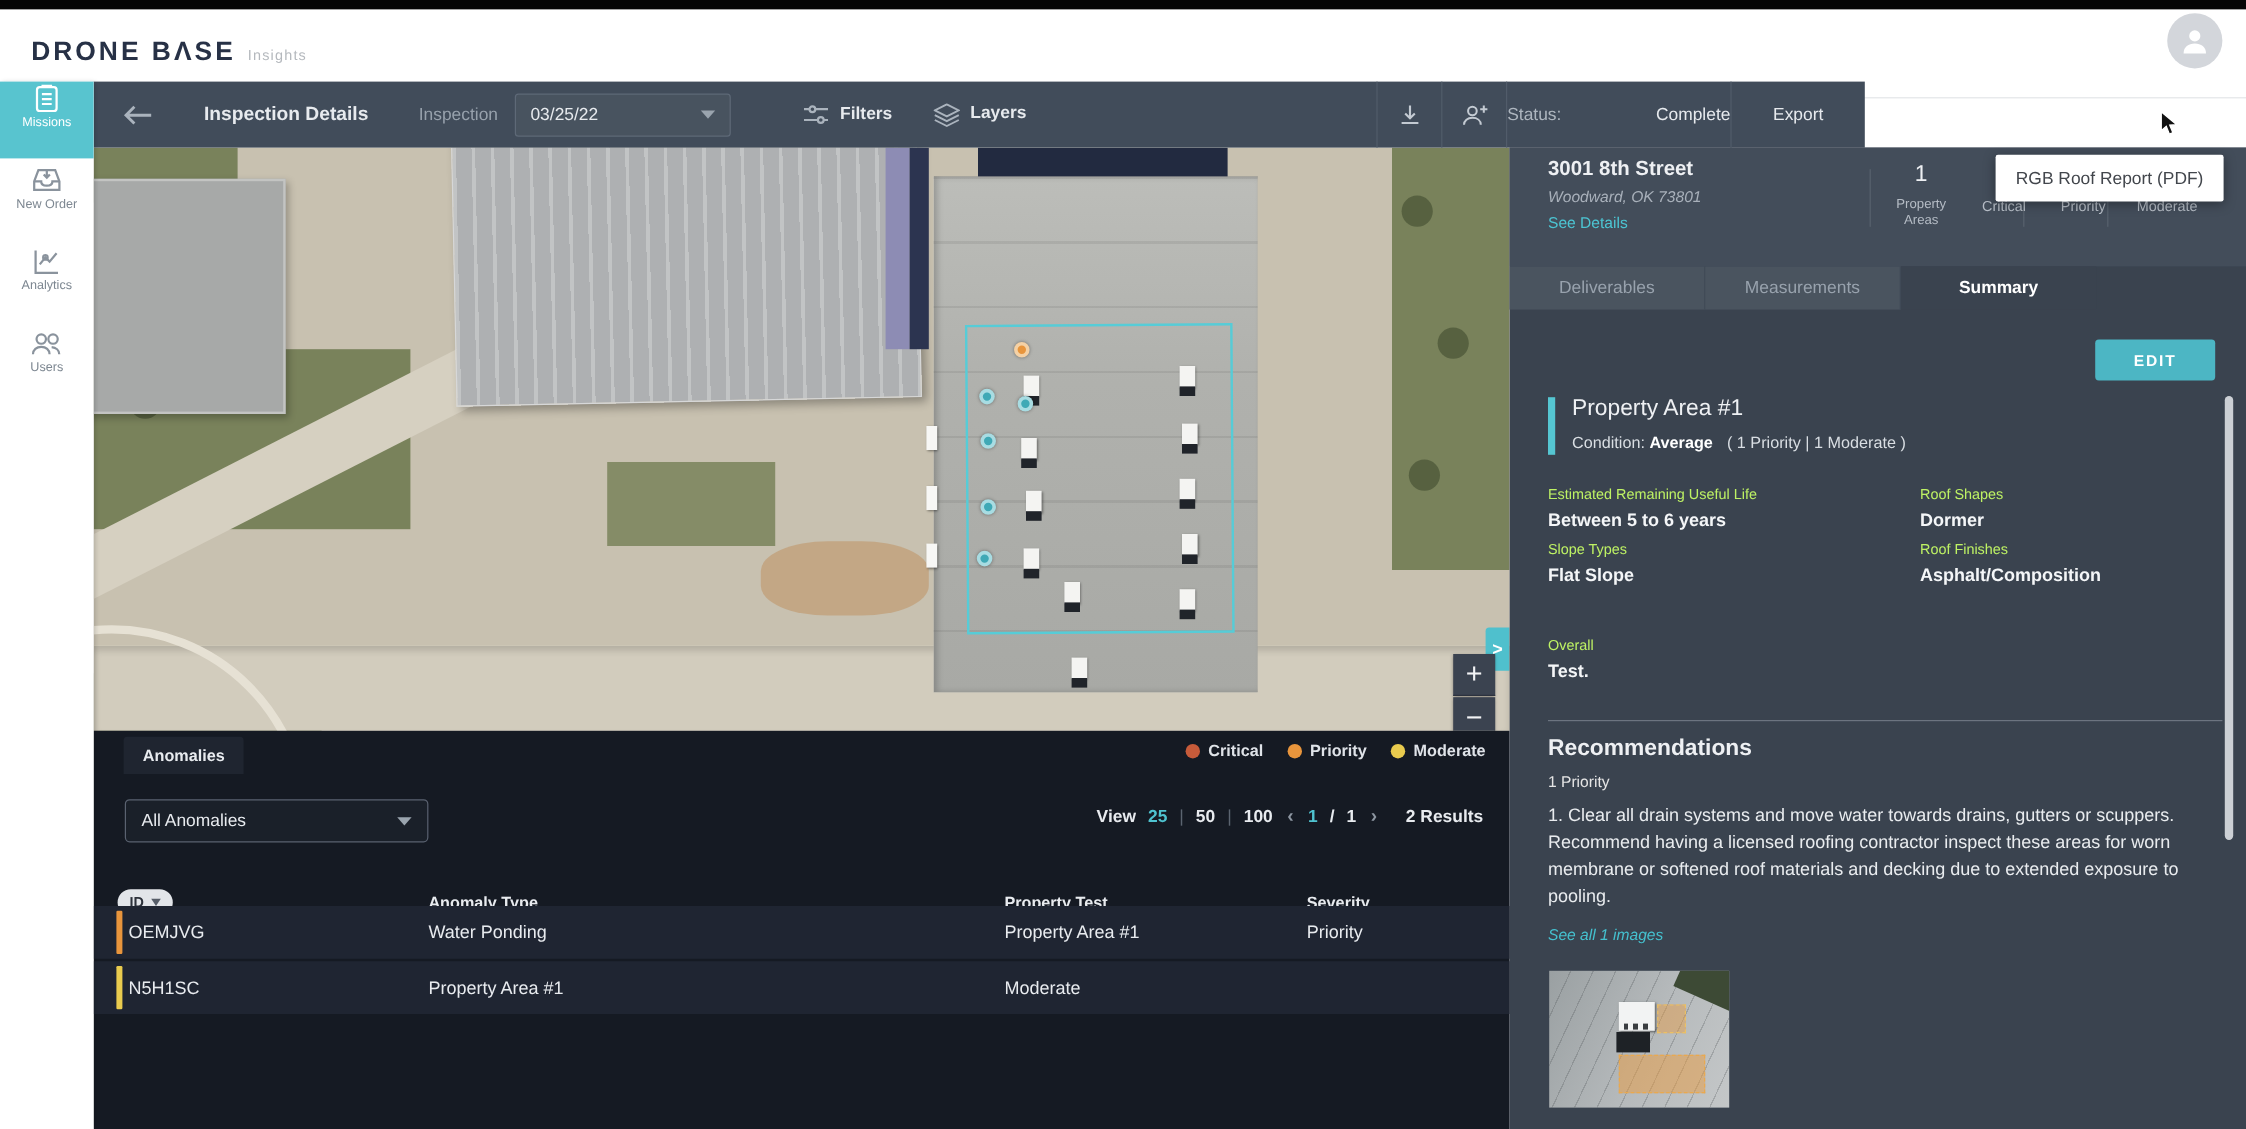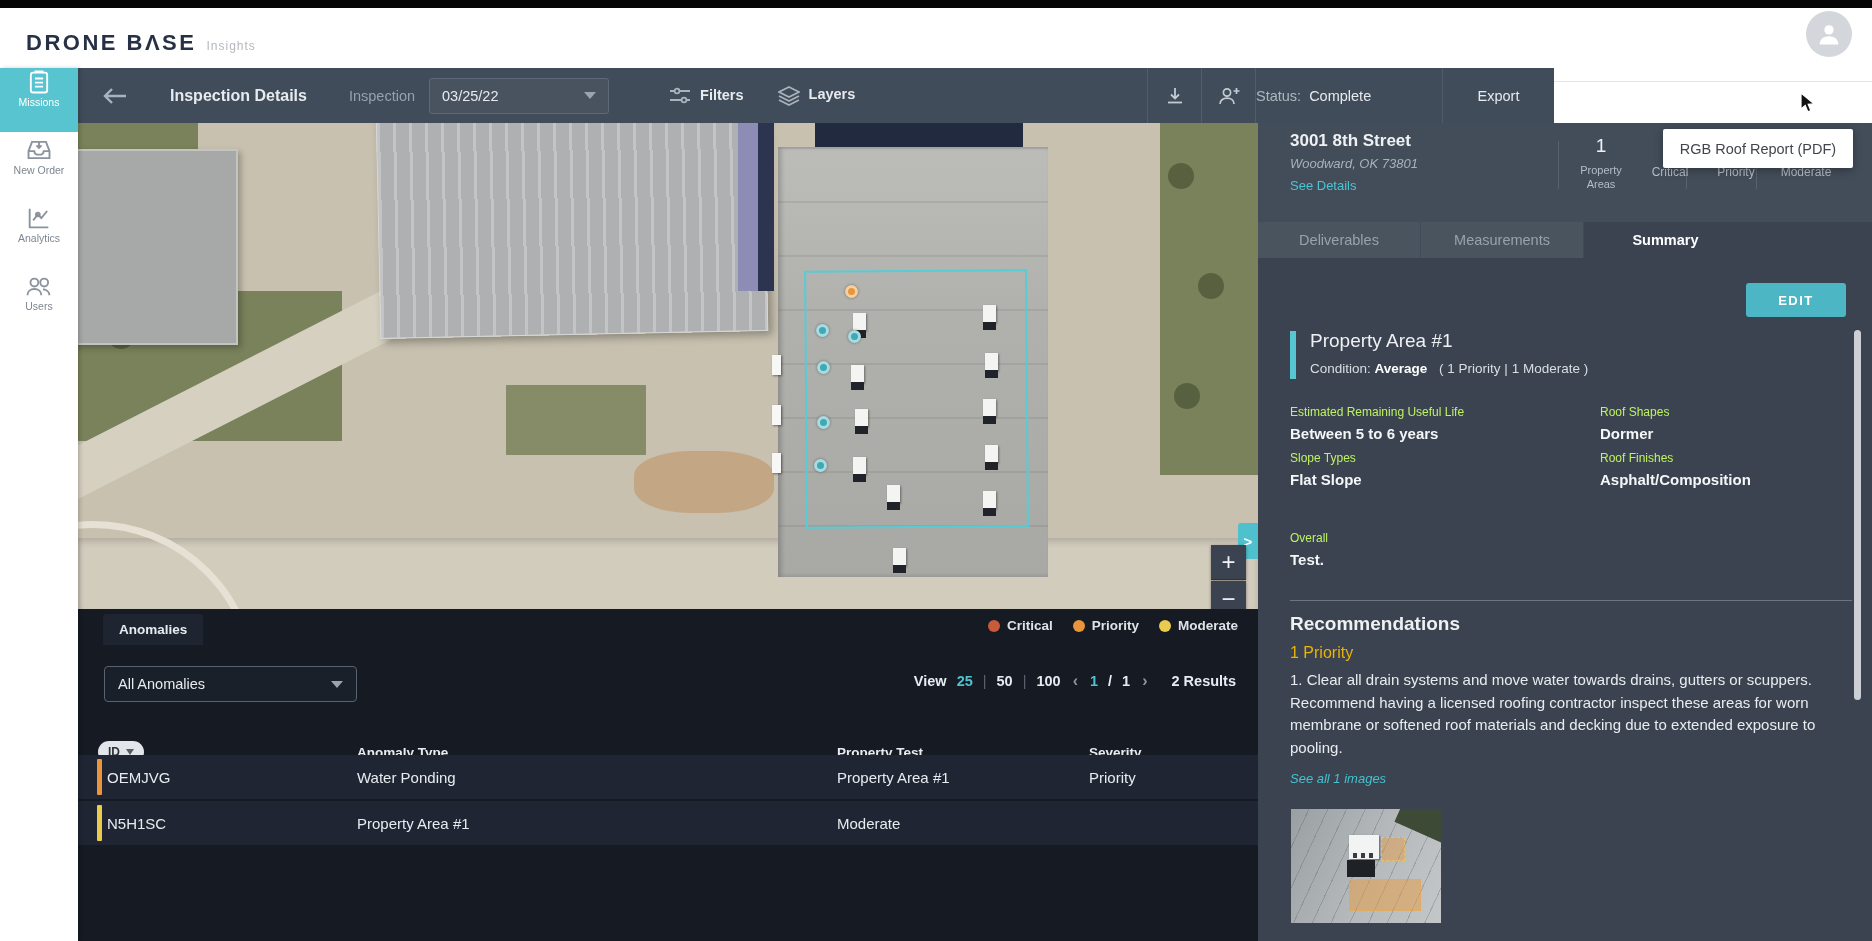--- a/index.html
+++ b/index.html
@@ -30,21 +30,21 @@
   #tb-title { font-size:16px; font-weight:700; margin-left:42px; }
   #tb-insp-label { font-size:14.5px; color:#97a1ac; margin-left:42px; }
   #date-select { margin-left:14px; width:180px; height:36px; border:1px solid #5e6977; border-radius:3px; background:#48535f; display:flex; align-items:center; justify-content:space-between; padding:0 12px; font-size:14.5px; cursor:pointer; }
   .caret { width:0; height:0; border-left:6px solid transparent; border-right:6px solid transparent; border-top:7px solid #9aa4ae; }
   .tb-tool { display:flex; gap:9px; font-size:14.5px; font-weight:700; cursor:pointer; }
   #filters-btn { margin-left:60px; }
   #layers-btn { margin-left:34px; }
   #tb-right { margin-left:auto; display:flex; align-items:stretch; height:55px; }
   .tb-sep { width:1px; background:#515c6a; height:55px; }
   .tb-iconbtn { width:53px; display:flex; align-items:center; justify-content:center; cursor:pointer; }
-  #status-box { width:186px; display:flex; align-items:center; justify-content:flex-start; gap:8px; font-size:14.5px; }
+  #status-box { width:186px; display:flex; align-items:center; justify-content:space-between; gap:8px; font-size:14.5px; }
   #status-label { color:#aeb6bf; }
   #export-btn { width:111px; display:flex; align-items:center; justify-content:center; font-size:14.5px; cursor:pointer; }
 
   
   #map { left:78px; top:123px; width:1180px; height:486px; background:#c8c1b0; overflow:hidden; }
   #map .mp { position:absolute; }
   .grass { background:#79825b; }
   .m-bldg-left { left:-8px; top:26px; width:168px; height:196px; background:#a7a9a8; border:2px solid #c3c4c2; box-shadow:3px 3px 6px rgba(0,0,0,.25); }
   .m-bldg-A { left:300px; top:-14px; width:388px; height:226px; background:repeating-linear-gradient(90deg,#c2c4c5 0 3px,#aeb0b2 3px 16px); transform:rotate(-1.2deg); box-shadow:4px 4px 8px rgba(0,0,0,.3); border:1px solid #d6d7d8; }
   .m-lav { left:660px; top:0; width:20px; height:168px; background:#8d8cb4; }
@@ -118,21 +118,21 @@
   #area-title { left:52px; top:207px; font-size:19px; font-weight:400; }
   #condition-line { left:52px; top:238px; font-size:13.5px; color:#d9dee3; }
   #condition-line b { color:#fff; }
   .field-label { font-size:12px; color:#bef264; }
   .field-value { font-size:15px; font-weight:700; margin-top:6px; color:#f4f6f8; }
   #f-erul { left:32px; top:282px; } #f-shapes { left:342px; top:282px; }
   #f-slope { left:32px; top:328px; } #f-finish { left:342px; top:328px; }
   #f-overall { left:32px; top:408px; }
   #rp-divider { left:32px; top:477px; width:562px; height:1px; background:#6c7480; }
   #rec-title { left:32px; top:490px; font-size:19px; font-weight:700; }
-  #rec-sub { left:32px; top:521px; font-size:16px; color:#eab308; }
+  #rec-sub { left:32px; top:521px; font-size:13px; color:#e5e5e5; }
   #rec-item { left:32px; top:546px; width:556px; font-size:15px; line-height:1.5; color:#e9ecef; }
   #see-images { left:32px; top:648px; font-size:13px; font-style:italic; color:#45c1cf; cursor:pointer; }
   #rec-thumb { left:33px; top:686px; width:150px; height:114px; background:linear-gradient(115deg,#9aa0a2 0%,#b6babc 55%,#c4c7c8 100%); overflow:hidden; cursor:pointer; }
   #rec-thumb .seam { position:absolute; left:-20px; top:0; width:220px; height:140px; background:repeating-linear-gradient(115deg,rgba(70,75,78,.25) 0 1px,transparent 1px 17px); }
   #rec-thumb .veg { position:absolute; right:-16px; top:-18px; width:56px; height:44px; background:#3d4a35; transform:rotate(24deg); }
   #rec-thumb .hvac-w { position:absolute; left:58px; top:26px; width:30px; height:24px; background:#f2f3f3; box-shadow:1px 1px 2px rgba(0,0,0,.5); }
   #rec-thumb .hvac-dots { position:absolute; left:62px; top:44px; width:22px; height:5px; background:repeating-linear-gradient(90deg,#3a3d40 0 4px,transparent 4px 8px); }
   #rec-thumb .hvac-d { position:absolute; left:56px; top:51px; width:28px; height:17px; background:#1e2226; }
   #rec-thumb .obox1 { position:absolute; left:90px; top:28px; width:24px; height:24px; background:rgba(233,156,64,.45); border:1px dashed #ecc063; }
   #rec-thumb .obox2 { position:absolute; left:58px; top:70px; width:72px; height:32px; background:rgba(233,156,64,.5); border:1px dashed #e9a94f; }

